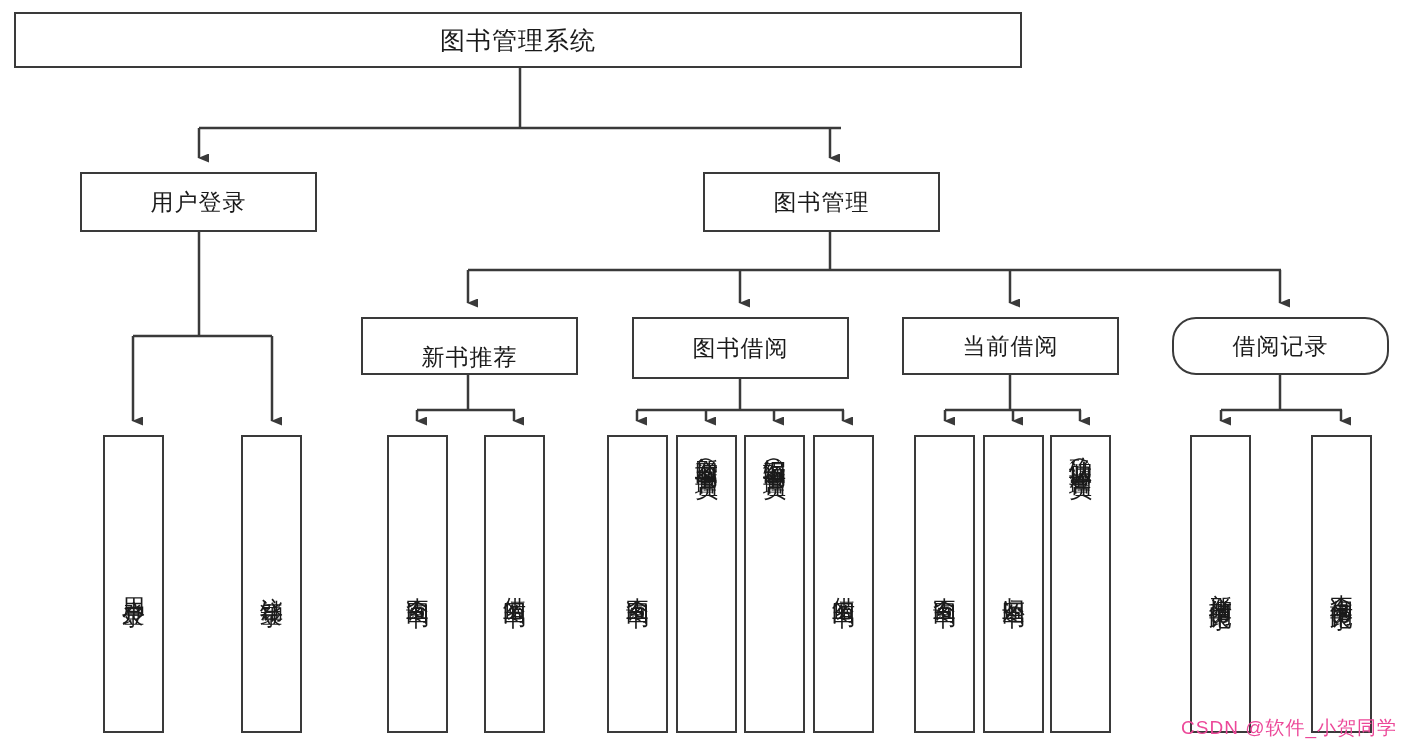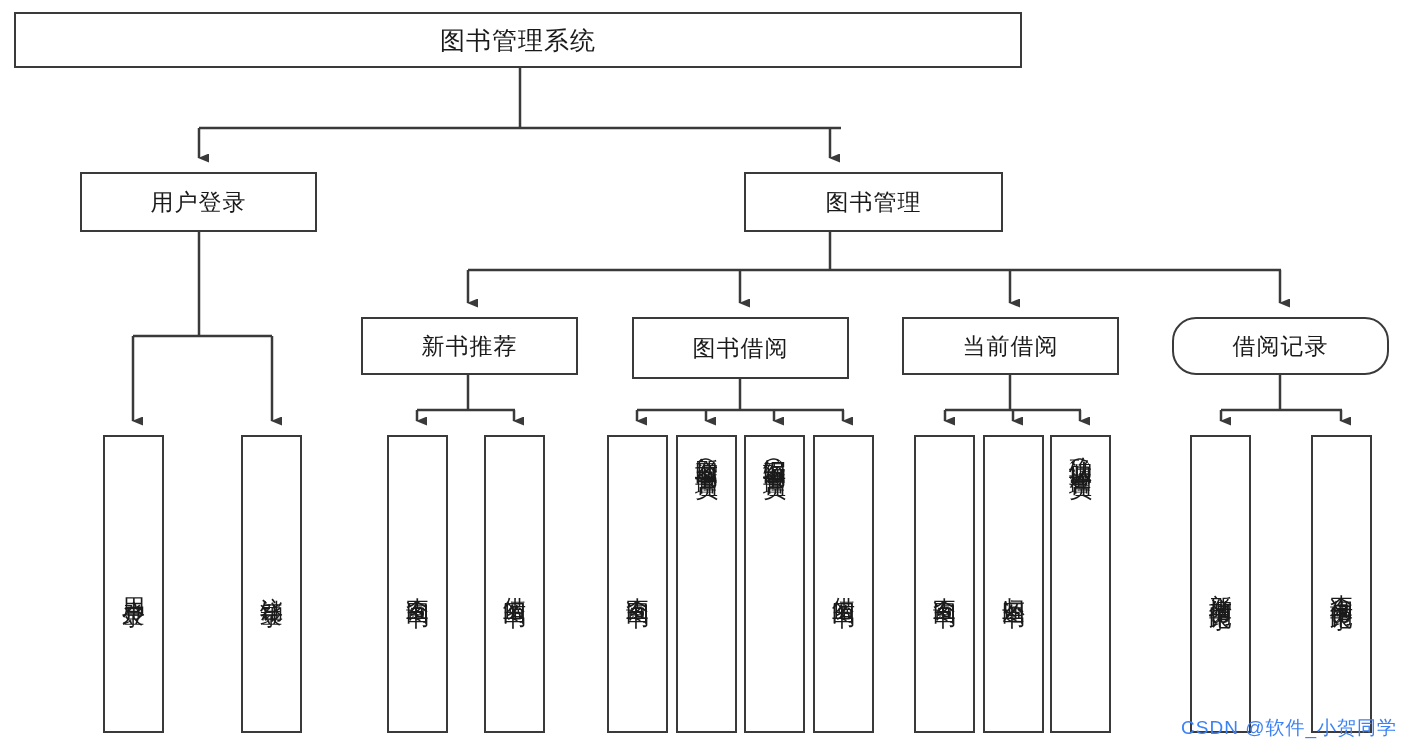--- a/index.html
+++ b/index.html
@@ -72,21 +72,21 @@
   }
   .htext {
     white-space: nowrap;
     letter-spacing: 1px;
   }
   #watermark {
     position: absolute;
     right: 8px;
     bottom: 6px;
     font-size: 19px;
-    color: #3b82f6;
+    color: #ec4899;
     letter-spacing: 1px;
     white-space: nowrap;
     pointer-events: none;
   }
 </style>
 </head>
 <body>
 
 <div id="diagram-root">
 
@@ -152,25 +152,25 @@
     </g>
   </svg>
 
   <div class="node-box level-0" style="left: 14px; top: 12px; width: 1008px; height: 56px;">
     <span class="htext">图书管理系统</span>
   </div>
 
   <div class="node-box level-1" style="left: 80px; top: 172px; width: 237px; height: 60px;">
     <span class="htext">用户登录</span>
   </div>
-  <div class="node-box level-1" style="left: 744px; top: 172px; width: 259px; height: 60px;">
+  <div class="node-box level-1" style="left: 703px; top: 172px; width: 237px; height: 60px;">
     <span class="htext">图书管理</span>
   </div>
 
-  <div class="node-box level-2" style="left: 361px; top: 317px; width: 217px; height: 58px;">
+  <div class="node-box level-2" style="left: 361px; top: 317px; width: 217px; height: 58px; align-items: flex-end;">
     <span class="htext">新书推荐</span>
   </div>
   <div class="node-box level-2" style="left: 632px; top: 317px; width: 217px; height: 62px;">
     <span class="htext">图书借阅</span>
   </div>
   <div class="node-box level-2" style="left: 902px; top: 317px; width: 217px; height: 58px; font-family: Liberation Mono, monospace;">
     <span class="htext">当前借阅</span>
   </div>
   <div class="node-box level-2" style="left: 1172px; top: 317px; width: 217px; height: 58px; border-radius: 24px;">
     <span class="htext">借阅记录</span>

